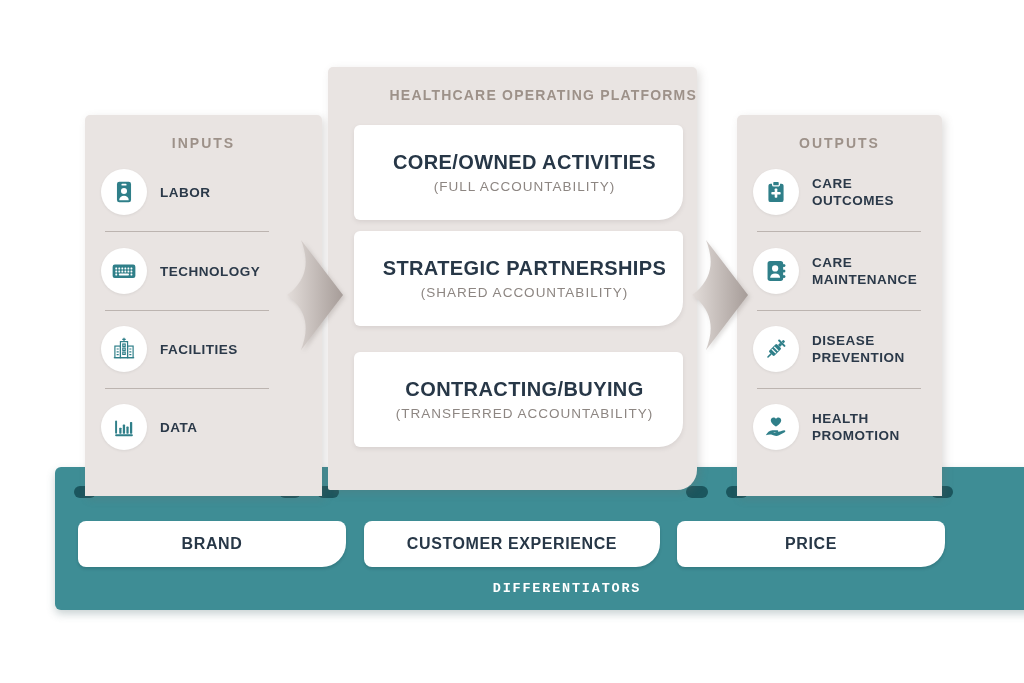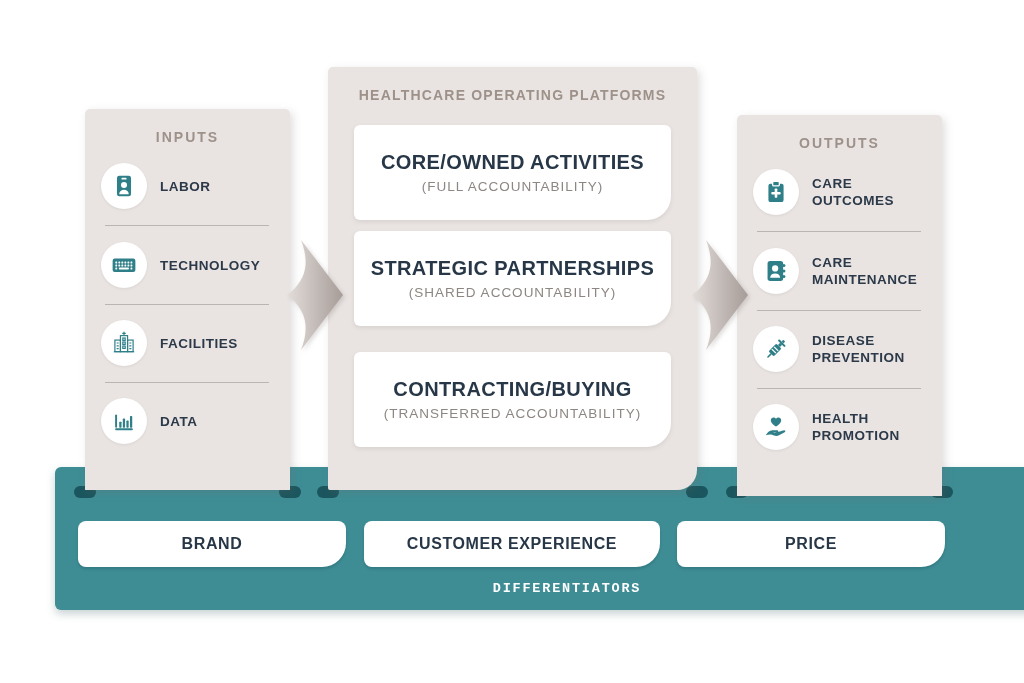--- a/index.html
+++ b/index.html
@@ -3,29 +3,29 @@
 <meta charset="utf-8">
 <style>
   html,body { margin:0; padding:0; background:#ffffff; }
   .stage {
     position:relative; width:1024px; height:683px; background:#ffffff;
     font-family:"Liberation Sans", sans-serif; overflow:hidden;
   }
 
   
   .panel { position:absolute; background:#e9e4e2; box-shadow:3px 3px 8px rgba(115,105,100,.22); }
-  #inputs-panel   { left:85px;  top:109px; width:205px; height:381px; border-radius:5px 5px 0 0; z-index:3; }
+  #inputs-panel   { left:85px;  top:115px; width:205px; height:381px; border-radius:5px 5px 0 0; z-index:3;padding-left:32px; }
   #platforms-panel{ left:328px; top:67px;  width:369px; height:423px; border-radius:5px 5px 20px 2px; z-index:3; }
   #outputs-panel  { left:737px; top:115px; width:205px; height:381px; border-radius:5px 5px 0 0; z-index:3; }
 
   .panel-heading {
     position:absolute; left:0; right:0; top:20px; text-align:center;
     font-weight:bold; font-size:14px; color:#9d9189; letter-spacing:2px;
   }
-  #platforms-panel .panel-heading { letter-spacing:1.2px; }
+  #platforms-panel .panel-heading { letter-spacing:1.2px;text-align:right; }
 
   
   .row { position:absolute; left:16px; right:8px; height:46px; display:flex; align-items:center; }
   .row1{top:54px} .row2{top:133px} .row3{top:211px} .row4{top:289px}
   .circle {
     width:46px; height:46px; border-radius:50%; background:#ffffff; flex:none;
     display:flex; align-items:center; justify-content:center;
     box-shadow:0 1px 3px rgba(0,0,0,.07);
   }
   .circle svg { width:26px; height:26px; display:block; }
@@ -33,21 +33,21 @@
     margin-left:13px; font-weight:bold; font-size:13.5px; color:#2b3949;
     letter-spacing:.5px; line-height:17px; white-space:pre-line;
   }
   .divider { position:absolute; left:20px; width:164px; height:1px; background:#bcb4b0; }
   .div1{top:116px} .div2{top:195px} .div3{top:273px}
 
   
   .card {
     position:absolute; left:26px; width:317px; height:95px; background:#ffffff;
     border-radius:6px 6px 24px 6px; box-shadow:0 2px 4px rgba(140,130,125,.18);
-    display:flex; flex-direction:column; align-items:center; justify-content:center; text-align:center;
+    display:flex; flex-direction:column; align-items:center; justify-content:center; text-align:center;padding-left:12px;
   }
   .card1{top:58px} .card2{top:164px} .card3{top:285px}
   .card-title { font-weight:bold; font-size:20px; color:#273747; letter-spacing:.4px; }
   .card-sub   { margin-top:5px; font-size:13.5px; color:#8d8682; letter-spacing:1px; }
 
   
   #base-bar {
     position:absolute; left:55px; top:467px; width:1024px; height:143px;
     background:#3e8d95; border-radius:6px; z-index:1;
     box-shadow:0 4px 9px rgba(75,105,110,.3);

